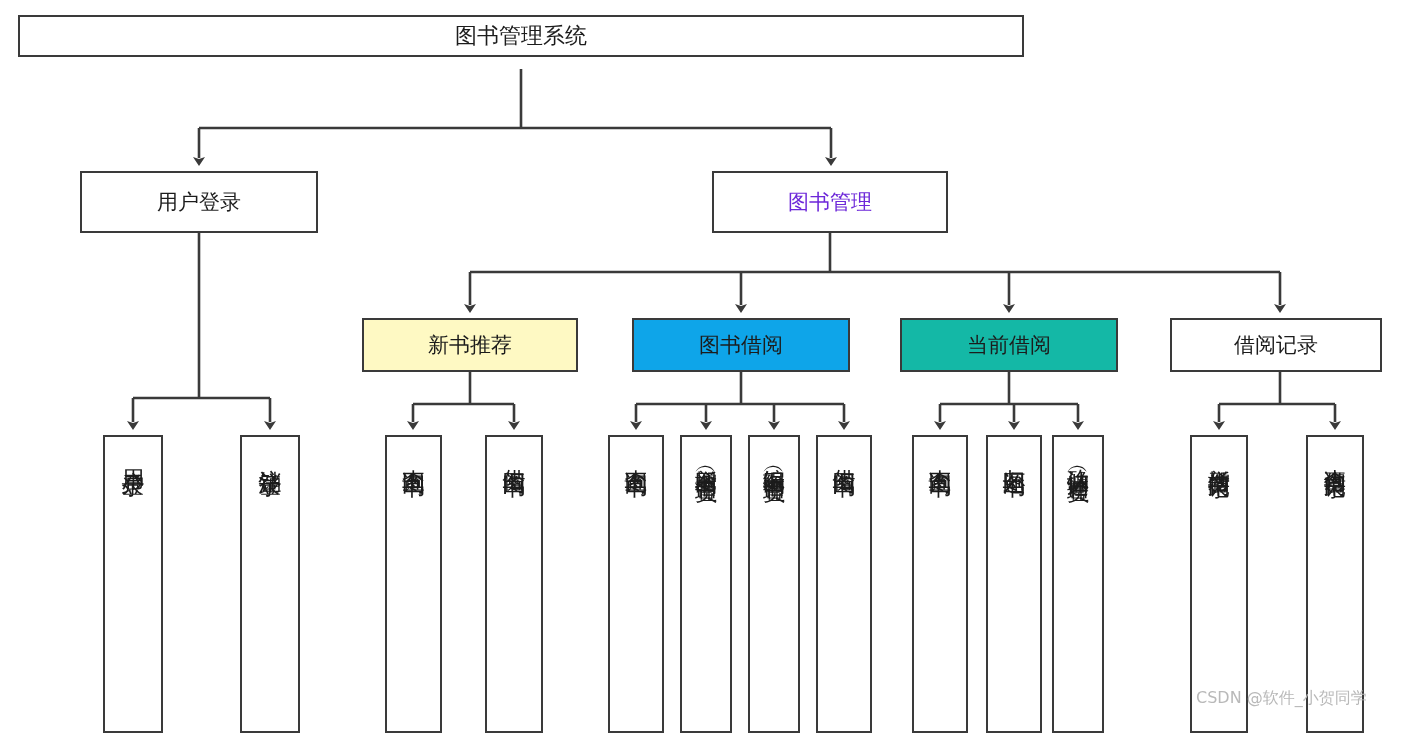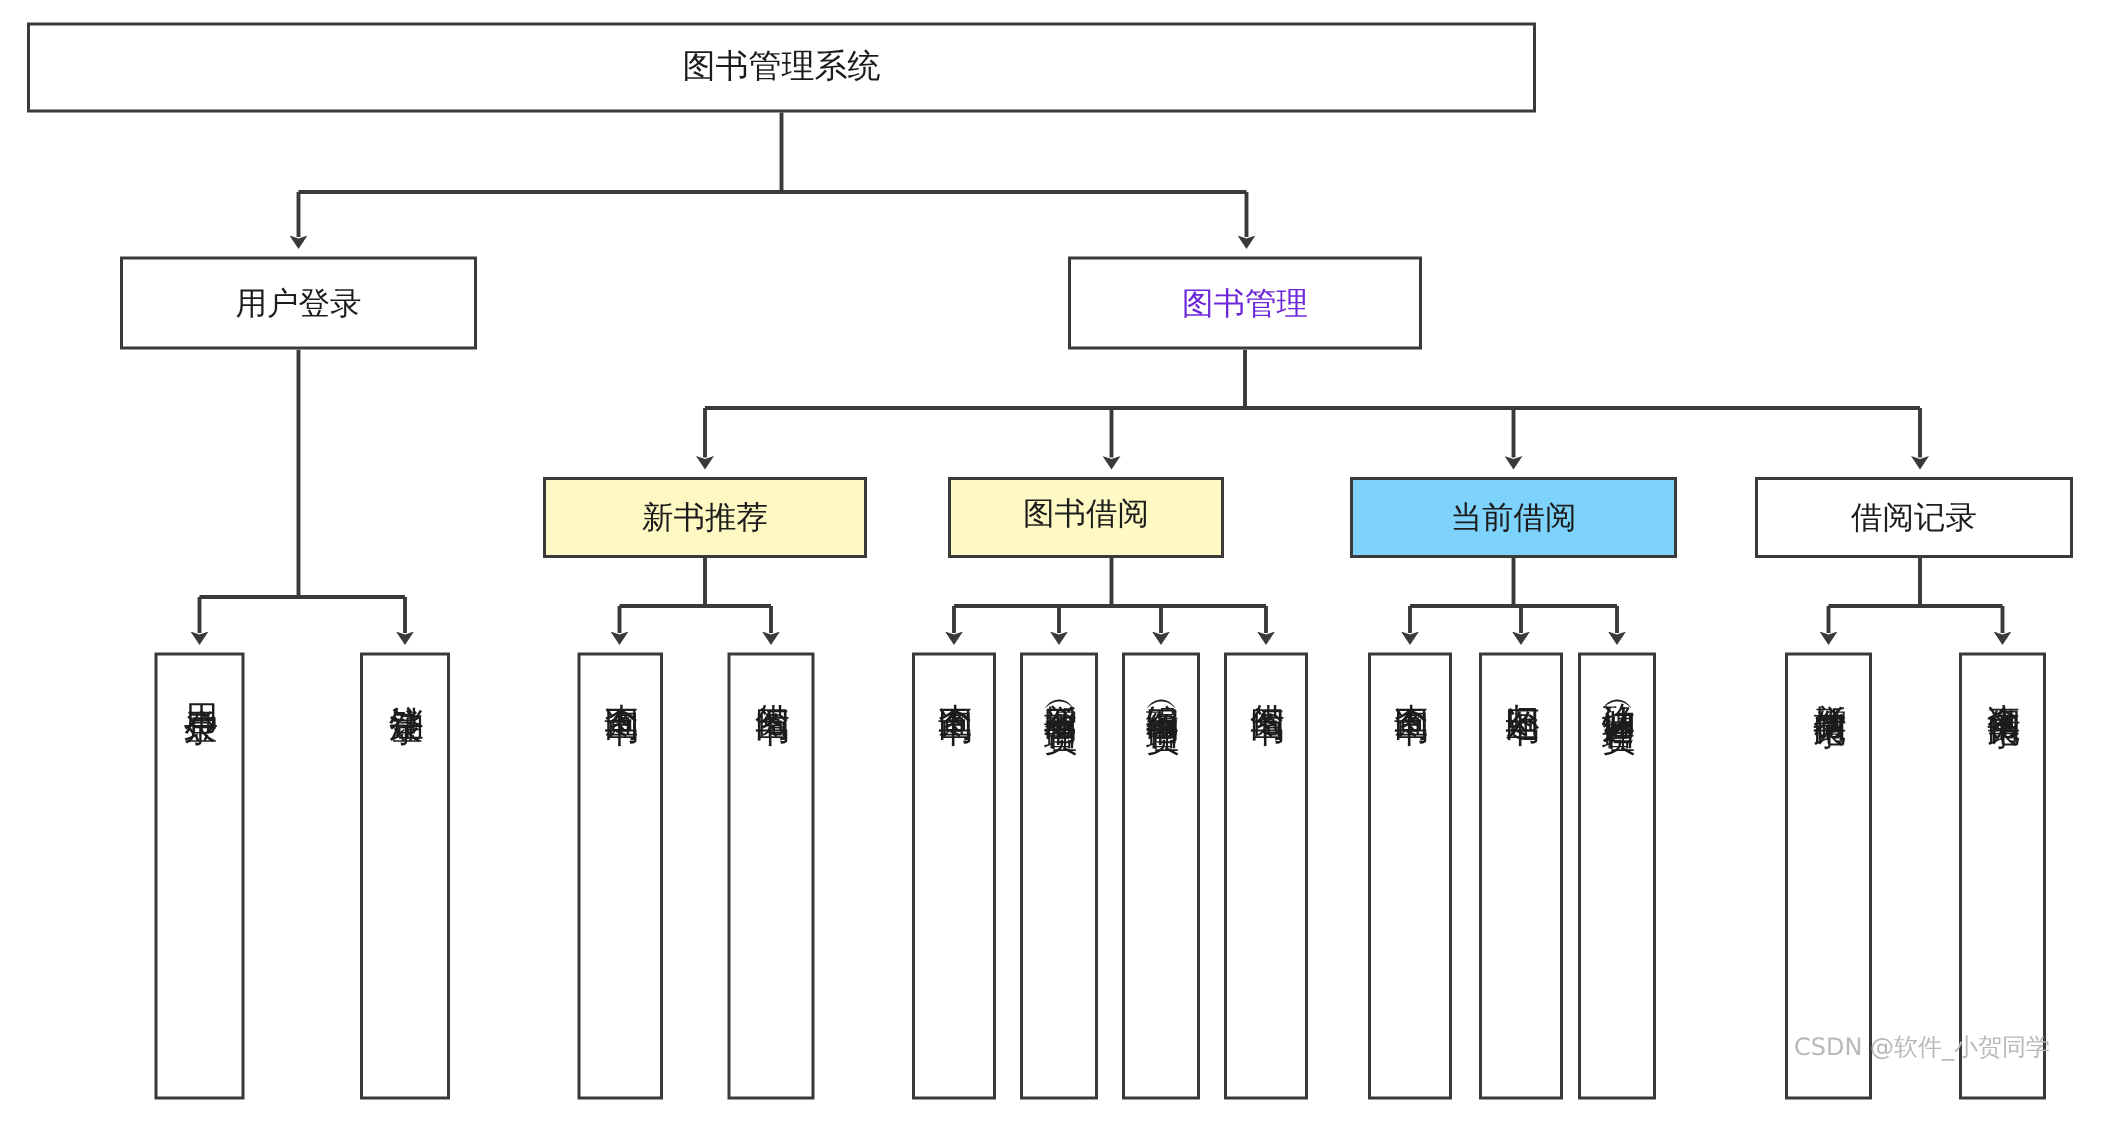--- a/index.html
+++ b/index.html
@@ -124,38 +124,38 @@
       <path d="M 1014 404 L 1014 422" marker-end="url(#arrow)"></path>
       <path d="M 1078 404 L 1078 422" marker-end="url(#arrow)"></path>
 
       <path d="M 1280 372 L 1280 404"></path>
       <path d="M 1219 404 L 1335 404"></path>
       <path d="M 1219 404 L 1219 422" marker-end="url(#arrow)"></path>
       <path d="M 1335 404 L 1335 422" marker-end="url(#arrow)"></path>
     </g>
   </svg>
 
-  <div class="node h root" style="left: 18px; top: 15px; width: 1006px; height: 60px; border-color: rgb(58, 58, 58); background: rgb(255, 255, 255); color: rgb(28, 28, 28);">
+  <div class="node h root" style="left: 18px; top: 15px; width: 1006px; height: 42px; border-color: rgb(58, 58, 58); background: rgb(255, 255, 255); color: rgb(28, 28, 28);">
     <span class="lbl">图书管理系统</span>
   </div>
 
   <div class="node h" style="left: 80px; top: 171px; width: 238px; height: 62px; border-color: rgb(58, 58, 58); background: rgb(255, 255, 255); color: rgb(28, 28, 28);">
     <span class="lbl">用户登录</span>
   </div>
   <div class="node h" style="left: 712px; top: 171px; width: 236px; height: 62px; border-color: rgb(58, 58, 58); background: rgb(255, 255, 255); color: #6d28d9;">
     <span class="lbl">图书管理</span>
   </div>
 
   <div class="node h" style="left: 362px; top: 318px; width: 216px; height: 54px; border-color: rgb(58, 58, 58); background: #fef9c3; color: rgb(28, 28, 28);">
     <span class="lbl">新书推荐</span>
   </div>
-  <div class="node h" style="left: 632px; top: 318px; width: 184px; height: 54px; border-color: rgb(58, 58, 58); background: #fef9c3; color: rgb(28, 28, 28); font-family: Liberation Mono, monospace;">
+  <div class="node h" style="left: 632px; top: 318px; width: 218px; height: 54px; border-color: rgb(58, 58, 58); background: #0ea5e9; color: rgb(28, 28, 28);">
     <span class="lbl">图书借阅</span>
   </div>
-  <div class="node h" style="left: 900px; top: 318px; width: 218px; height: 54px; border-color: rgb(58, 58, 58); background: #7dd3fc; color: rgb(28, 28, 28);">
+  <div class="node h" style="left: 900px; top: 318px; width: 218px; height: 54px; border-color: rgb(58, 58, 58); background: #14b8a6; color: rgb(28, 28, 28);">
     <span class="lbl">当前借阅</span>
   </div>
   <div class="node h" style="left: 1170px; top: 318px; width: 212px; height: 54px; border-color: rgb(58, 58, 58); background: rgb(255, 255, 255); color: rgb(28, 28, 28);">
     <span class="lbl">借阅记录</span>
   </div>
 
   <div class="node v" style="left: 103px; top: 435px; width: 60px; height: 298px; border-color: rgb(58, 58, 58); background: rgb(255, 255, 255); color: rgb(28, 28, 28);">
     <span class="lbl">用户登录</span>
   </div>
   <div class="node v" style="left: 240px; top: 435px; width: 60px; height: 298px; border-color: rgb(58, 58, 58); background: rgb(255, 255, 255); color: rgb(28, 28, 28);">

